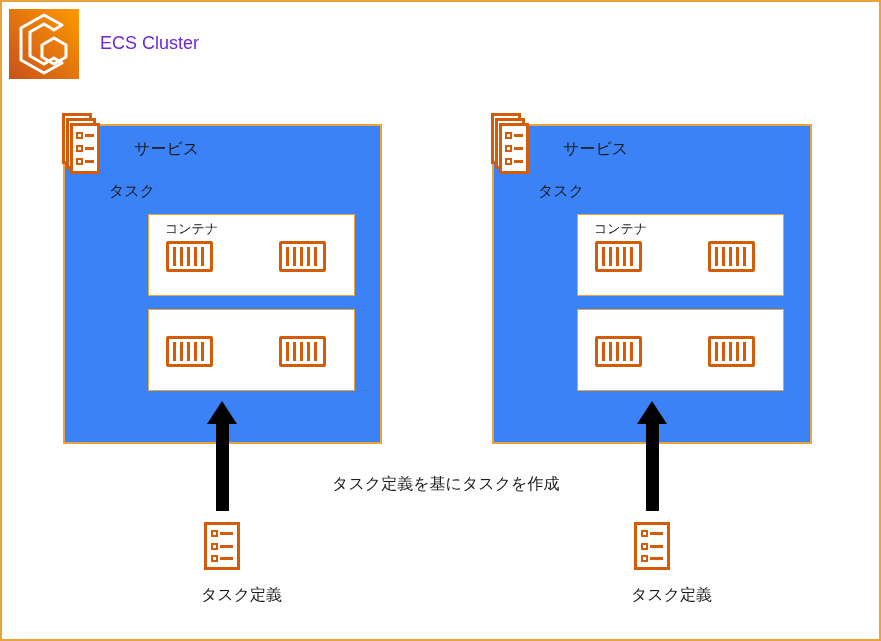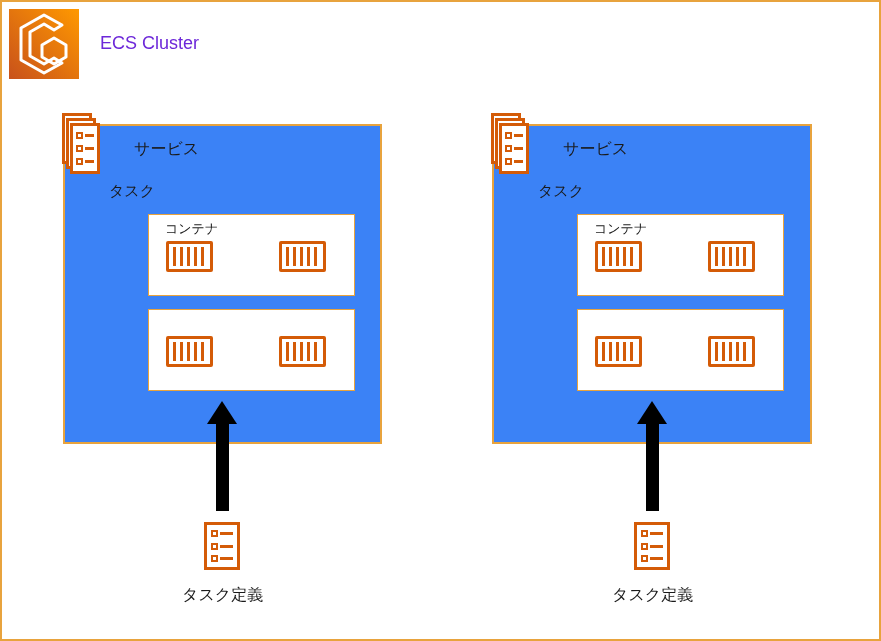--- a/index.html
+++ b/index.html
@@ -57,21 +57,21 @@
   .sd-row{display:flex;align-items:center;gap:2px}
   .sd-sq{width:7px;height:7px;border:2px solid var(--icon-orange);flex:0 0 auto}
   .sd-ln{flex:1;height:3px;background:var(--icon-orange)}
   
   .tdef-icon{
     position:absolute;width:36px;height:48px;border:3px solid var(--icon-orange);background:#fff;
     display:flex;flex-direction:column;justify-content:space-evenly;padding:0 4px;
   }
   .td-l{left:202px;top:520px}
   .td-r{left:632px;top:520px}
-  .tdef-label{position:absolute;width:100px;text-align:left;font-size:16px;top:583px}
+  .tdef-label{position:absolute;width:100px;text-align:right;font-size:16px;top:583px}
   .tl-l{left:180px}
   .tl-r{left:610px}
   
   .arrow{position:absolute;width:30px;top:399px}
   .ar-l{left:205px}
   .ar-r{left:635px}
   .arrow-head{width:0;height:0;border-left:15px solid transparent;border-right:15px solid transparent;border-bottom:23px solid var(--arrow-black)}
   .arrow-shaft{width:13px;height:88px;background:var(--arrow-black);margin:-1px auto 0}
   
   .annotation{position:absolute;left:330px;top:472px;font-size:16px}
@@ -206,14 +206,15 @@
         <span class="sd-ln"></span>
       </div>
     <div class="sd-row">
         <span class="sd-sq"></span>
         <span class="sd-ln"></span>
       </div>
   </div>
 
   <div class="tdef-label tl-l">タスク定義</div>
   <div class="tdef-label tl-r">タスク定義</div>
+  <div class="annotation">タスク定義を基にタスクを作成</div>
 
 </div>
 
 </body></html>

